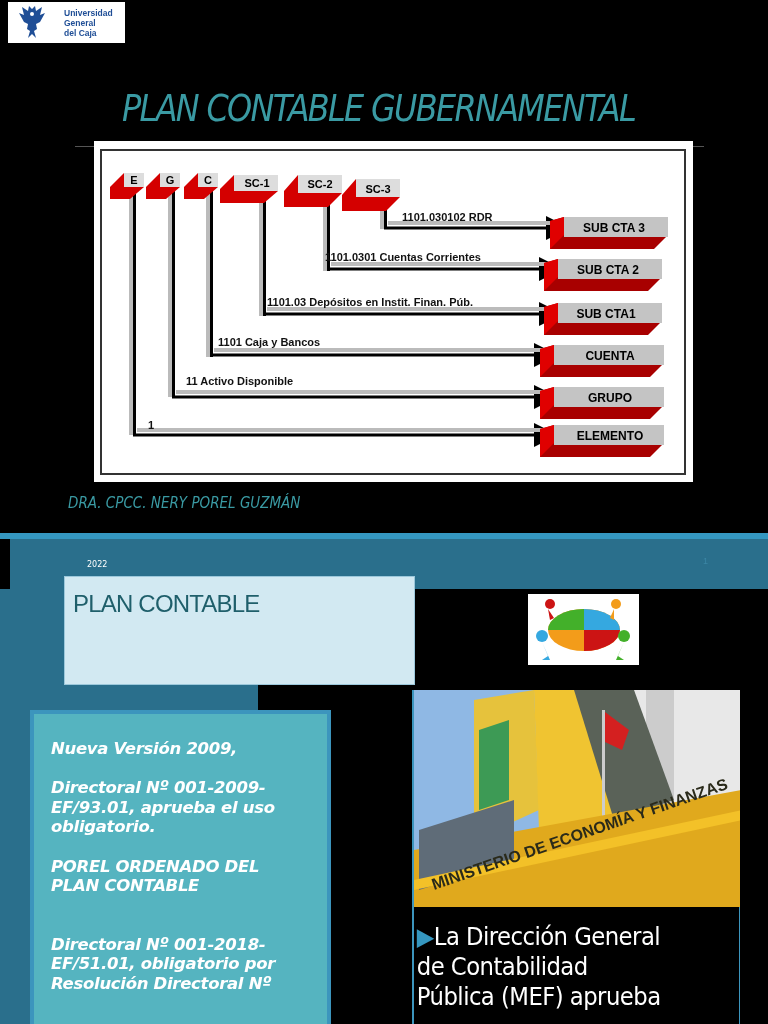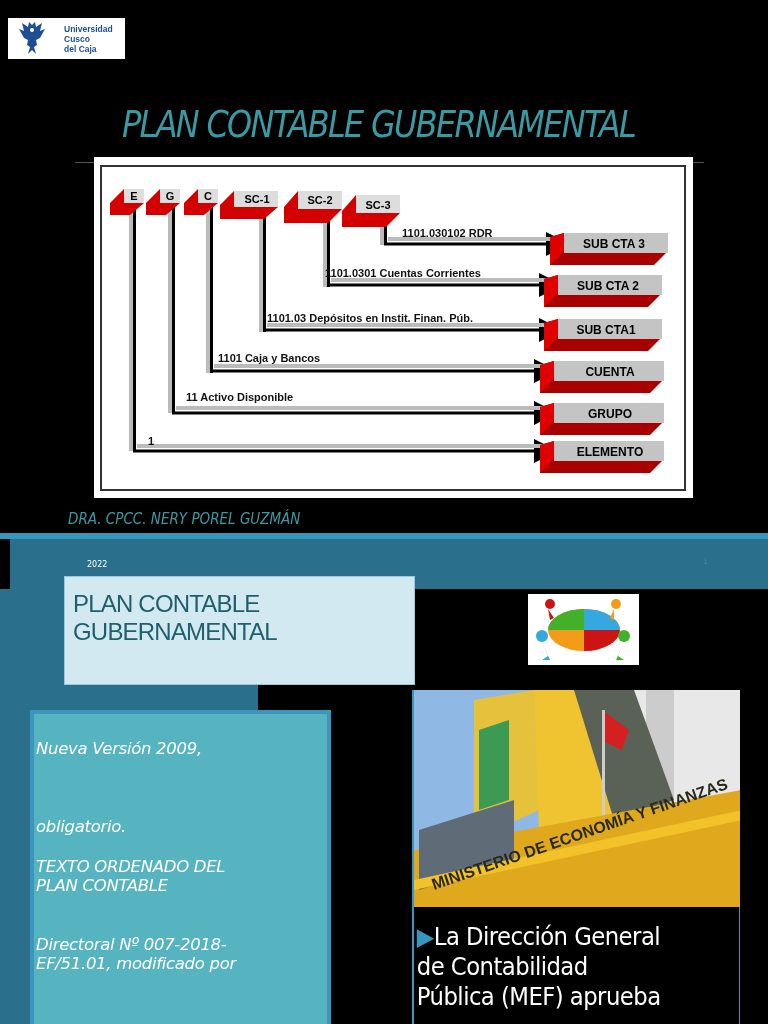--- a/index.html
+++ b/index.html
@@ -1,20 +1,20 @@
 <!DOCTYPE html>
 <html><head>
 <meta charset="utf-8">
 <style>
   * { box-sizing: border-box; margin: 0; padding: 0; }
   html, body { width: 768px; height: 1024px; overflow: hidden; background: #000; }
   body { position: relative; font-family: "Liberation Sans", sans-serif; }
 
   
-  .slide1 { position: absolute; left: 0; top: 16px; width: 656px; height: 533px; background: #000; }
+  .slide1 { position: absolute; left: 0; top: 0; width: 656px; height: 533px; background: #000; }
   .logo { position: absolute; left: 8px; top: 2px; width: 117px; height: 41px; background: #fff; display: flex; align-items: center; padding-left: 10px; }
   .logo svg { width: 28px; height: 36px; }
   .logo-text { margin-left: 18px; font-family: "Liberation Sans", sans-serif; font-weight: bold; font-size: 8.5px; line-height: 10px; color: #1f4e96; }
   .slide1-title { position: absolute; left: 122px; top: 86px; font-family: "DejaVu Sans", sans-serif; font-size: 38px; color: #3a9aa3; letter-spacing: -2px; transform: scaleX(0.84); transform-origin: left center; white-space: nowrap; font-style: italic; }
   .rule-left { position: absolute; left: 75px; top: 146px; width: 20px; height: 1px; background: #555; }
   .rule-right { position: absolute; left: 692px; top: 146px; width: 12px; height: 1px; background: #555; }
   .diagram { position: absolute; left: 94px; top: 141px; width: 599px; height: 341px; background: #fff; }
   .diagram-inner { position: absolute; left: 6px; top: 8px; width: 586px; height: 326px; border: 2px solid #333; background: #fff; }
   .slide1-author { position: absolute; left: 68px; top: 494px; font-family: "DejaVu Sans", sans-serif; font-style: italic; font-size: 15px; color: #3a9aa3; letter-spacing: 0px; transform: scaleX(0.9); transform-origin: left center; white-space: nowrap; }
 
@@ -22,40 +22,40 @@
   .slide2 { position: absolute; left: 0; top: 533px; width: 768px; height: 491px; background: #000; }
   .band-top { position: absolute; left: 0; top: 0; width: 768px; height: 6px; background: #3597c0; }
   .band { position: absolute; left: 10px; top: 6px; width: 768px; height: 50px; background: #2a6f8c; }
   .year { position: absolute; left: 77px; top: 21px; font-size: 8px; color: #fff; font-family: "DejaVu Sans", sans-serif; }
   .slidenum { position: absolute; left: 693px; top: 17px; font-size: 9px; color: #3b86a5; }
   .left-col { position: absolute; left: 0; top: 56px; width: 258px; height: 435px; background: #2a6f8c; }
   .title-box { position: absolute; left: 64px; top: 43px; width: 351px; height: 109px; background: #d2e9f2; border: 1px solid #9cc8db; }
   .title-box-text { position: absolute; left: 8px; top: 13px; font-family: "Liberation Sans", sans-serif; font-size: 24px; line-height: 28px; color: #1f5f6b; letter-spacing: -0.8px; }
   .puzzle { position: absolute; left: 528px; top: 61px; width: 111px; height: 71px; background: #fff; }
   .text-box { position: absolute; left: 30px; top: 177px; width: 301px; height: 320px; background: #55b4c0; border: 4px solid #3c95bd; border-bottom: none; }
-  .text-box p { font-family: "DejaVu Sans", sans-serif; font-style: italic; font-weight: normal; font-size: 16.5px; line-height: 19.5px; color: #fff; margin-left: 2px; letter-spacing: -0.3px; }
+  .text-box p { font-family: "DejaVu Sans", sans-serif; font-style: italic; font-weight: bold; font-size: 16.5px; line-height: 19.5px; color: #fff; margin-left: 17px; letter-spacing: -0.3px; }
   .tb-p1 { margin-top: 25px; }
   .tb-p2 { margin-top: 20px; }
   .photo { position: absolute; left: 412px; top: 157px; width: 328px; height: 218px; border-left: 2px solid #3c95bd; overflow: hidden; background: #8fb8e4; }
   .caption { position: absolute; left: 412px; top: 374px; width: 328px; height: 130px; background: #000; border-left: 2px solid #3c95bd; border-right: 1px solid #3c95bd; }
   .caption p { font-family: "DejaVu Sans", sans-serif; font-size: 24.5px; line-height: 30px; color: #fff; padding-left: 3px; padding-top: 15px; letter-spacing: -0.6px; white-space: nowrap; transform: scaleX(0.93); transform-origin: left top; }
   .bullet { color: #3597c0; }
 </style>
 </head>
 <body>
 
 <div class="slide1">
   <div class="logo">
     <svg viewBox="0 0 28 36">
       <path d="M14 4 L11 1 L10 6 L4 2 L6 10 L1 8 L6 17 L10 19 L9 24 L12 26 L10 33 L14 29 L18 33 L16 26 L19 24 L18 19 L22 17 L27 8 L22 10 L24 2 L18 6 L17 1 Z" fill="#1f4e96"></path>
       <circle cx="14" cy="9" r="2" fill="#fff"></circle>
     </svg>
     <div class="logo-text">
       <div>Universidad</div>
-      <div>Cusco</div>
+      <div>General</div>
       <div>del Caja</div>
     </div>
   </div>
 
   <div class="slide1-title">PLAN CONTABLE GUBERNAMENTAL</div>
   <div class="rule-left"></div>
   <div class="rule-right"></div>
 
   <div class="diagram">
     <div class="diagram-inner">
@@ -189,21 +189,20 @@
   <div class="band-top"></div>
   <div class="band">
     <span class="year">2022</span>
     <span class="slidenum">1</span>
   </div>
   <div class="left-col"></div>
 
   <div class="title-box">
     <div class="title-box-text">
       <div>PLAN CONTABLE</div>
-      <div>GUBERNAMENTAL</div>
     </div>
   </div>
 
   <div class="puzzle">
     <svg viewBox="0 0 111 71" width="111" height="71">
       <ellipse cx="56" cy="36" rx="36" ry="21" fill="#f39c1a"></ellipse>
       <path d="M20 36 A36 21 0 0 1 56 15 L56 36 Z" fill="#43b02a"></path>
       <path d="M56 15 A36 21 0 0 1 92 36 L56 36 Z" fill="#35a8e0"></path>
       <path d="M92 36 A36 21 0 0 1 56 57 L56 36 Z" fill="#cc1414"></path>
       <circle cx="22" cy="10" r="5" fill="#cc1414"></circle>
@@ -214,31 +213,32 @@
         <path d="M14 48 L20 62 L14 66 L22 66 Z" fill="#35a8e0"></path>
       <circle cx="96" cy="42" r="6" fill="#43b02a"></circle>
         <path d="M96 48 L90 62 L96 66 L88 66 Z" fill="#43b02a"></path>
     </svg>
   </div>
 
   <div class="text-box">
     <p class="tb-p1">
       <span>Nueva Versión 2009,</span><br>
       <br>
-      <br>
-      <br>
+      <span>Directoral  Nº 001-2009-</span><br>
+      <span>EF/93.01, aprueba el uso</span><br>
       <span>obligatorio.</span>
     </p>
     <p class="tb-p2">
-      <span>TEXTO ORDENADO DEL</span><br>
+      <span>POREL ORDENADO DEL</span><br>
       <span>PLAN CONTABLE</span><br>
       <br>
       <br>
-      <span>Directoral  Nº 007-2018-</span><br>
-      <span>EF/51.01, modificado por</span><br>
+      <span>Directoral  Nº 001-2018-</span><br>
+      <span>EF/51.01, obligatorio por</span><br>
+      <span>Resolución Directoral Nº</span>
     </p>
   </div>
 
   <div class="photo">
     <svg viewBox="0 0 328 218" width="328" height="218">
       <rect x="0" y="0" width="328" height="218" fill="#8fb8e4"></rect>
       <rect x="220" y="0" width="108" height="120" fill="#e8e8e8"></rect>
       <path d="M232 0 L260 0 L260 120 L232 120 Z" fill="#ccc"></path>
       <path d="M60 10 L120 0 L125 120 L60 150 Z" fill="#e6c23c"></path>
       <path d="M65 40 L95 30 L95 110 L65 120 Z" fill="#3d9a55"></path>

